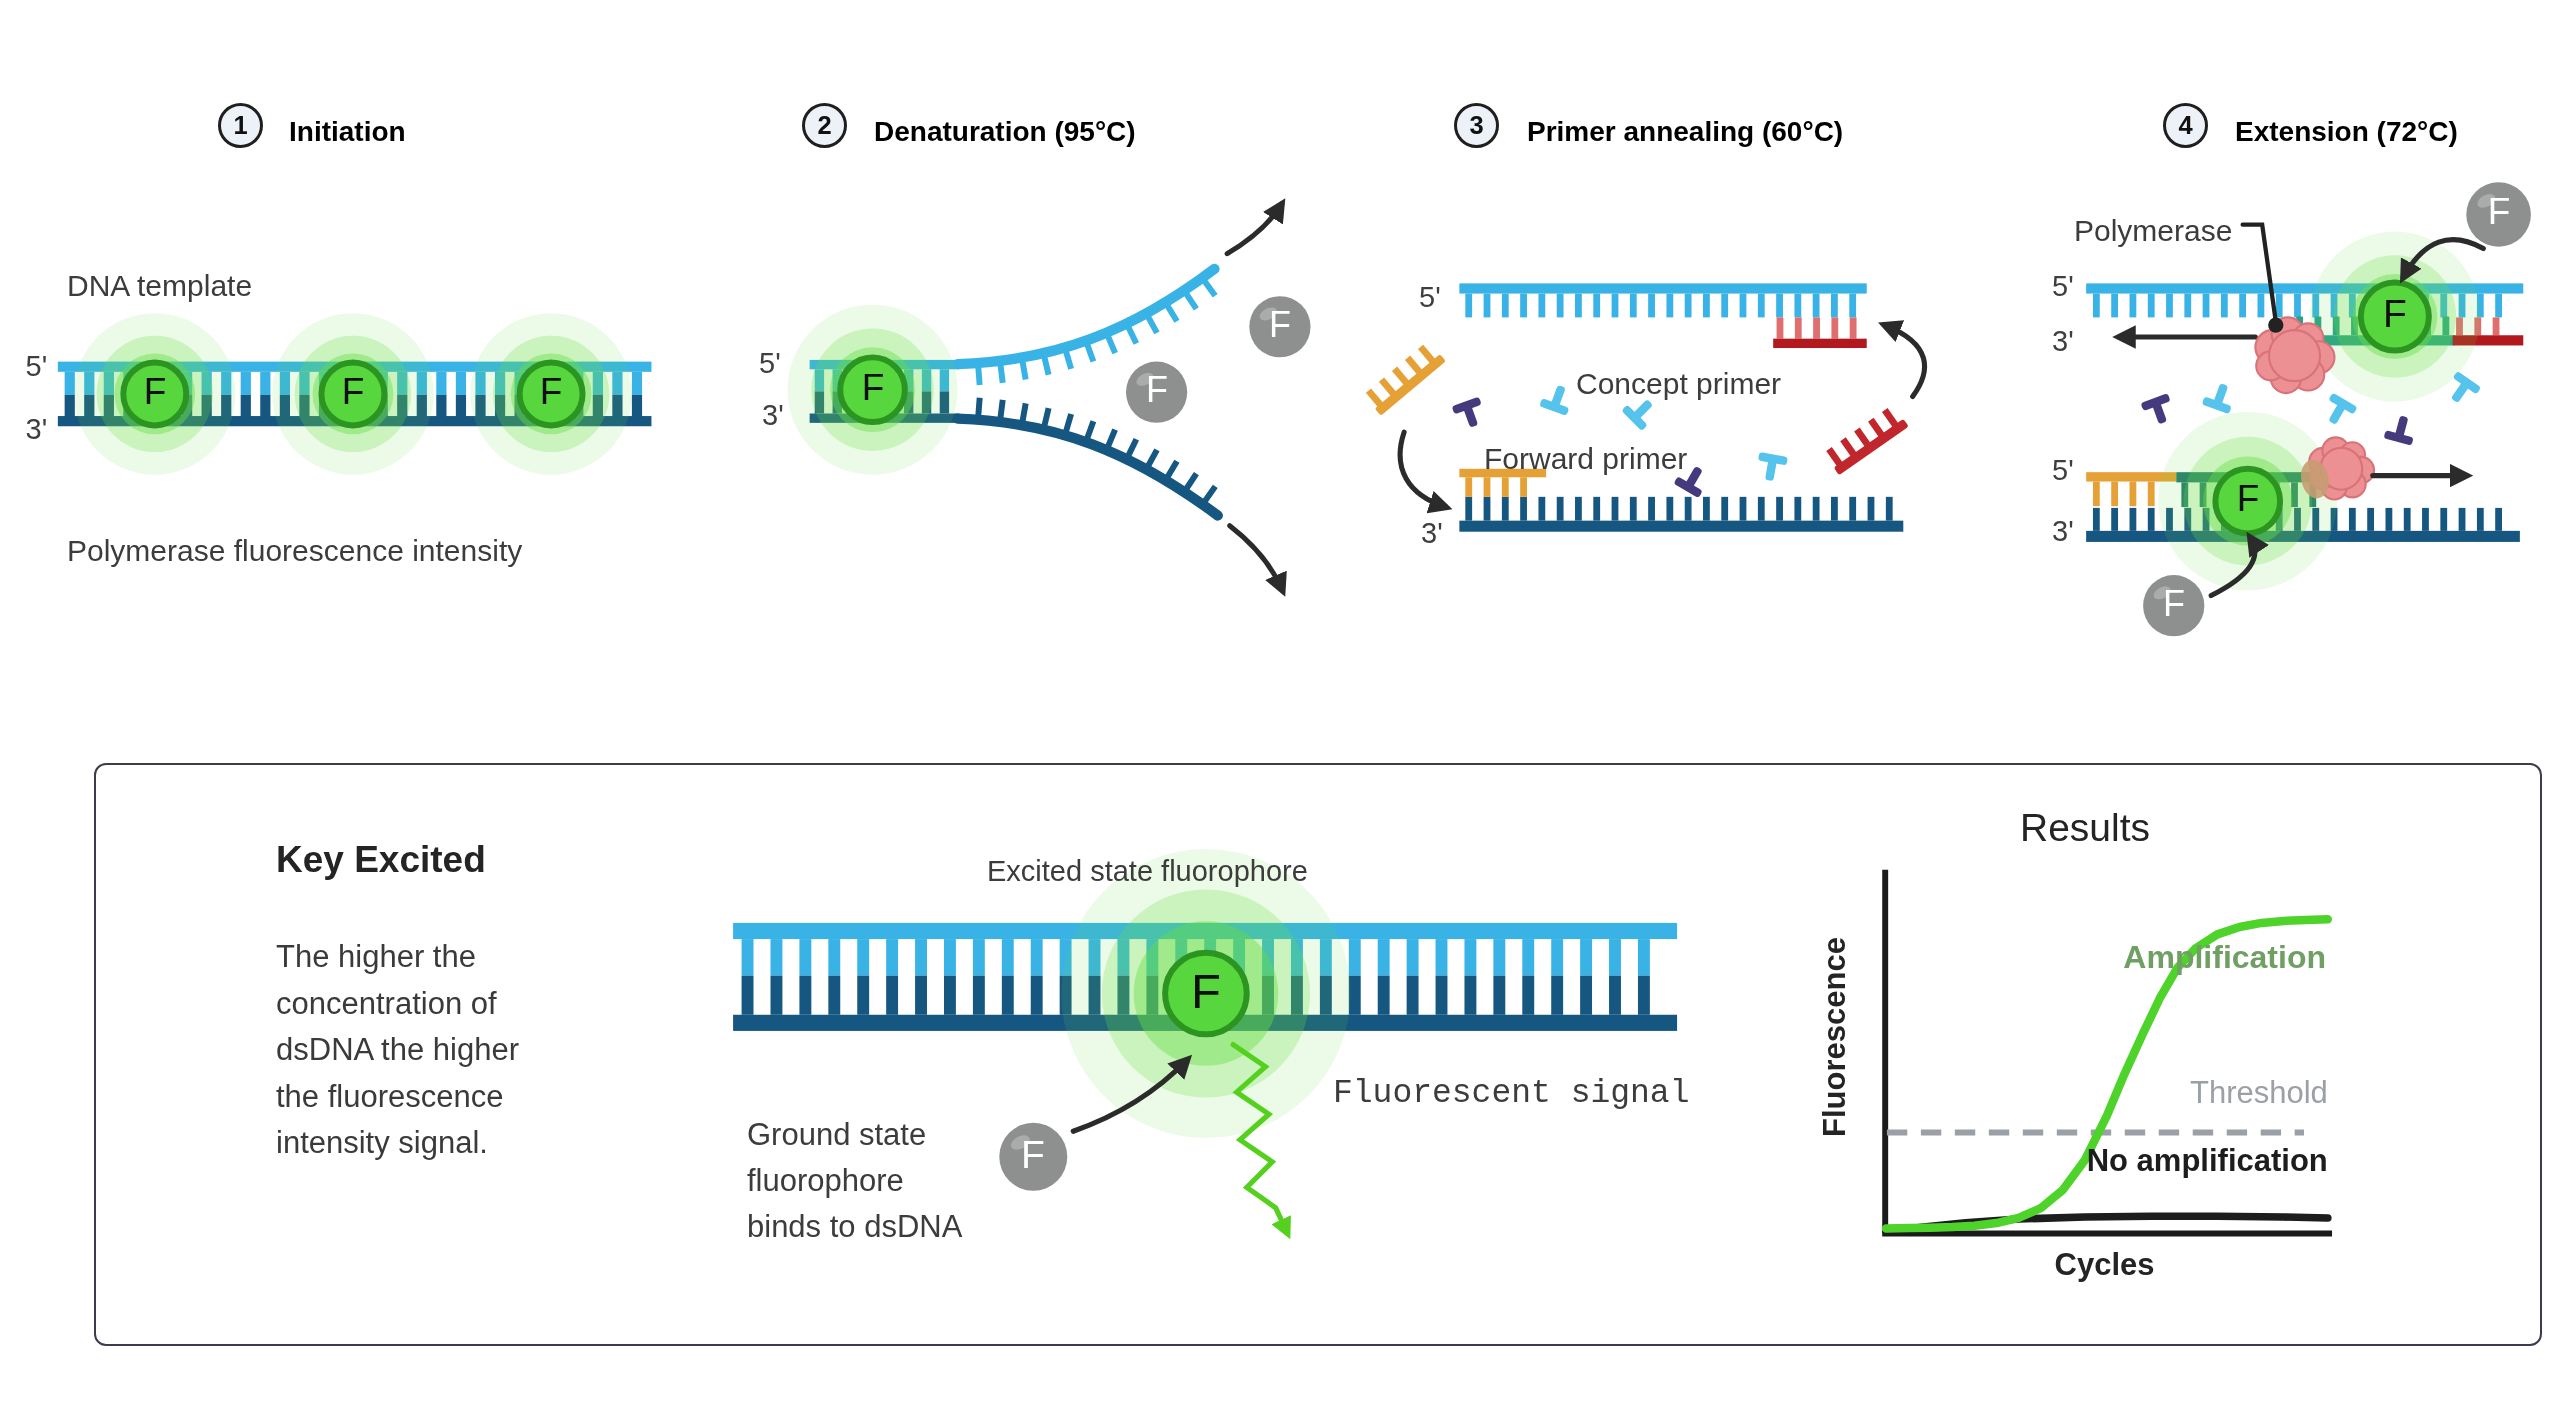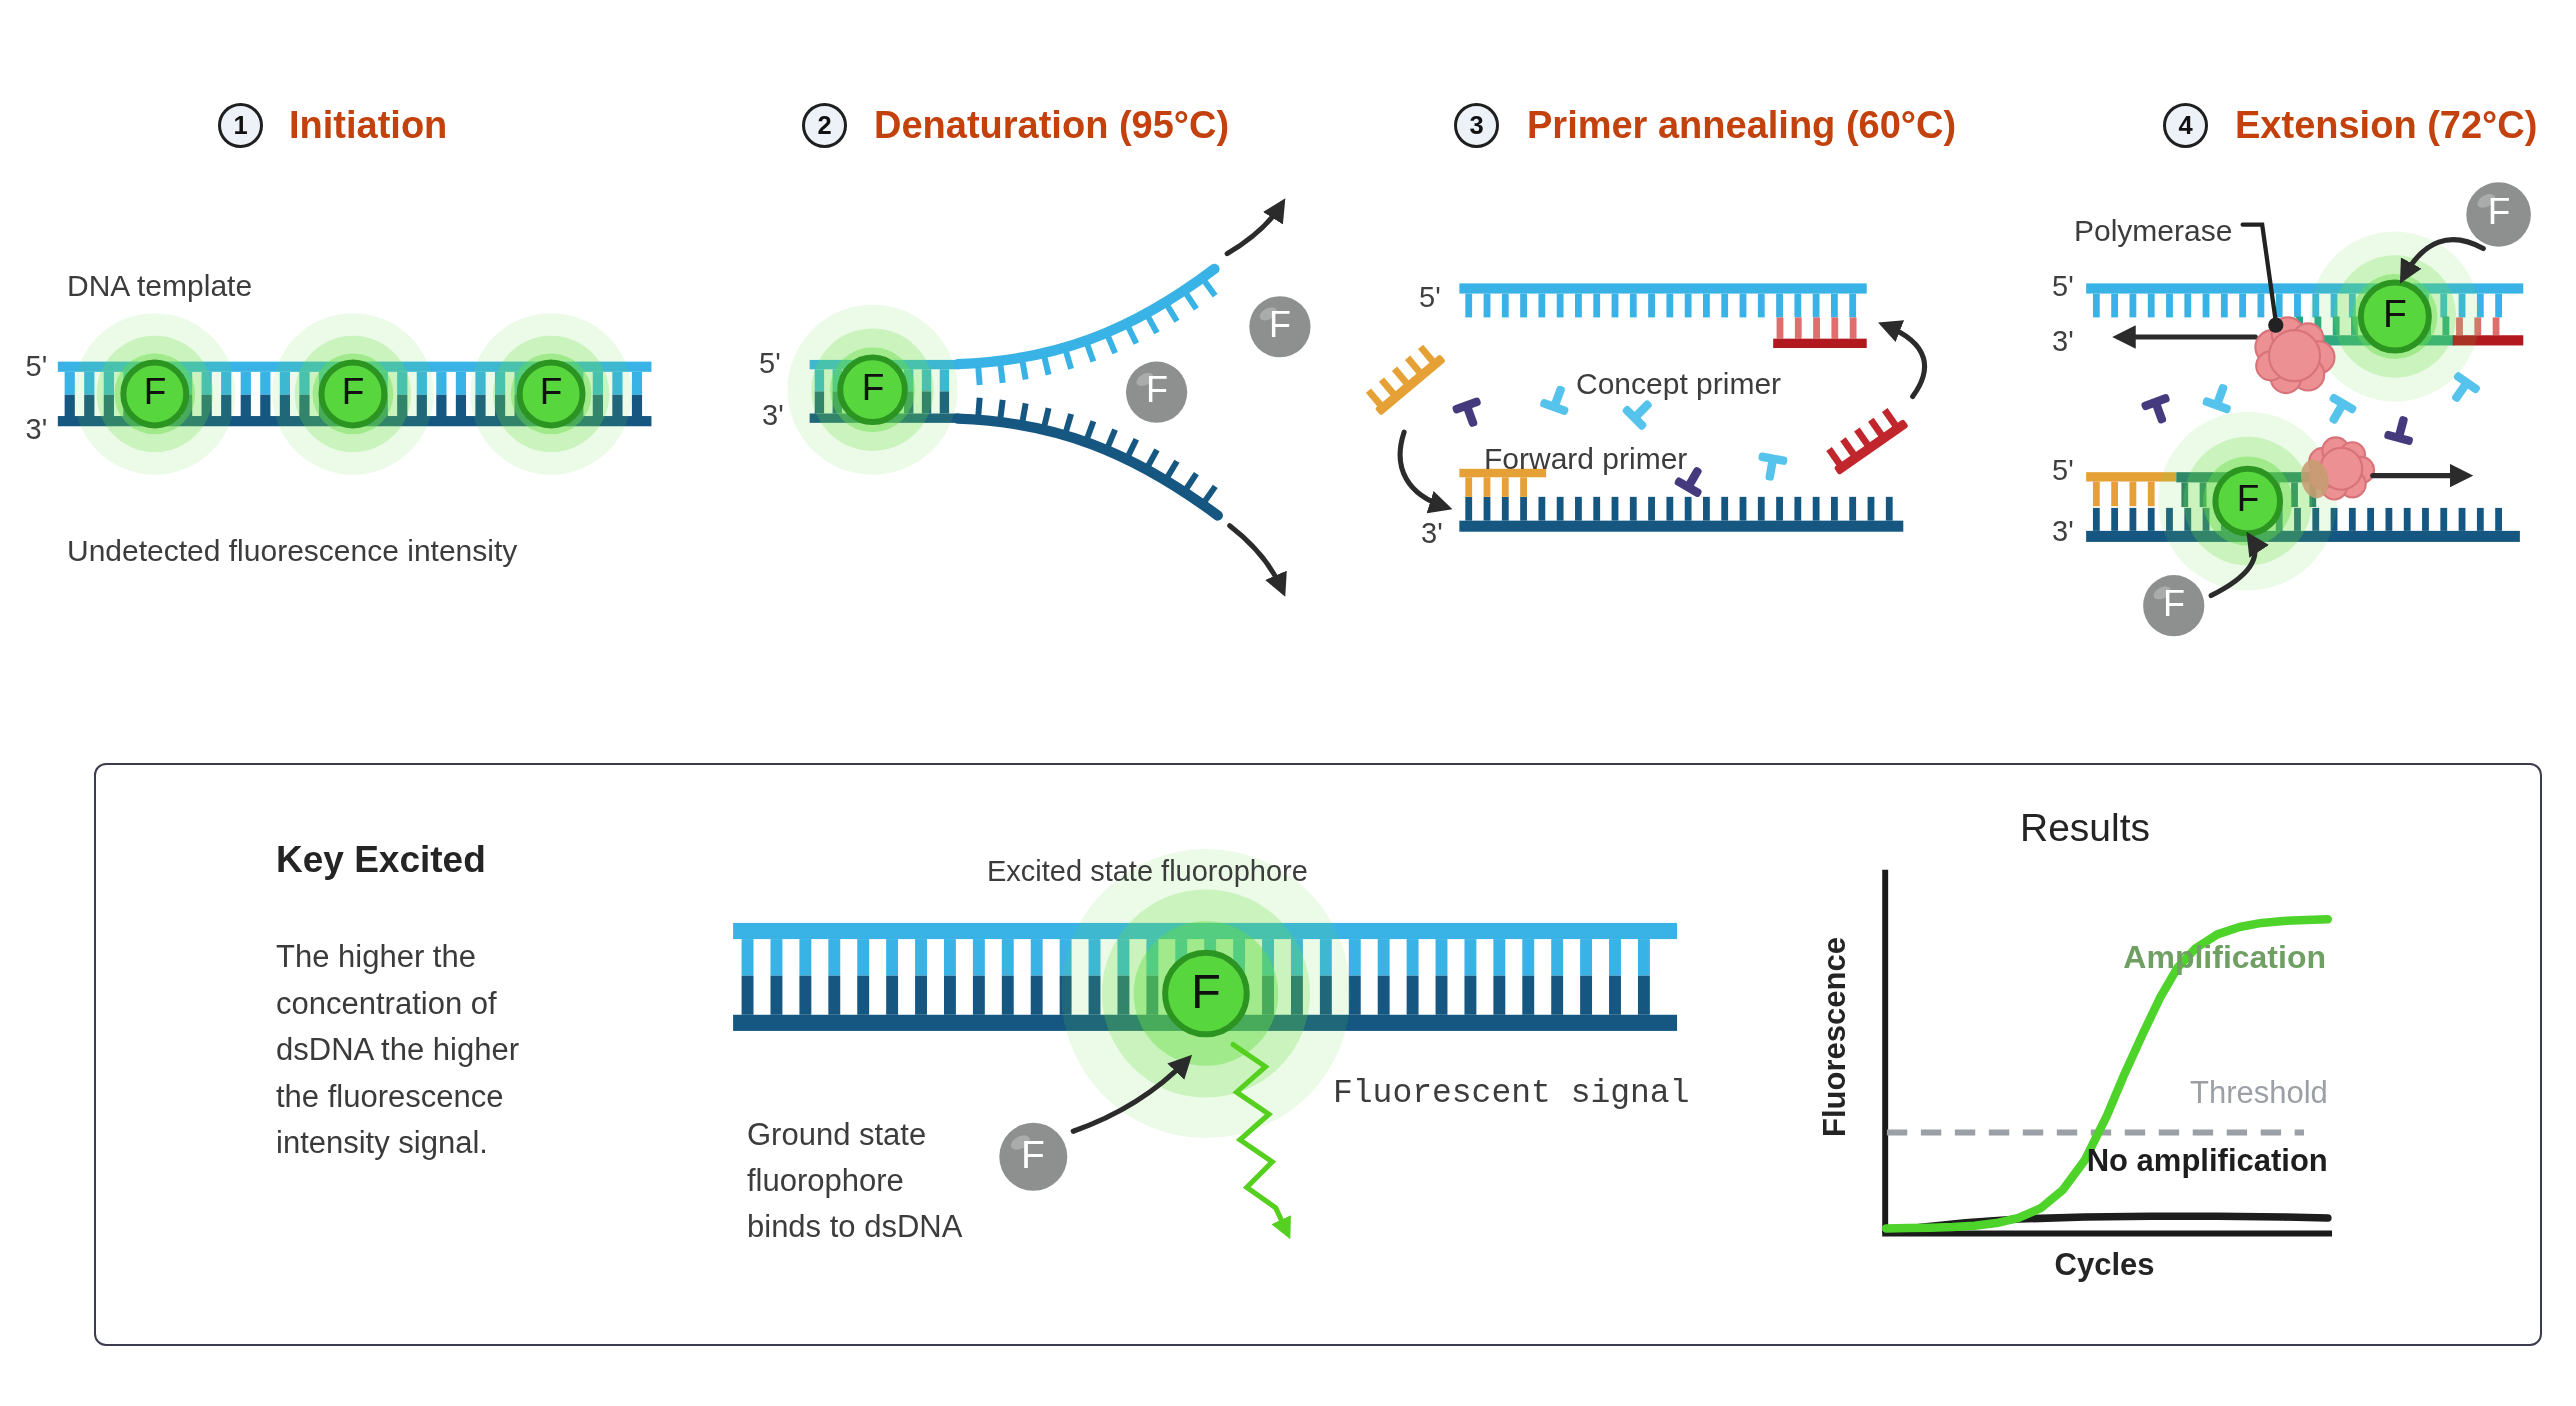--- a/index.html
+++ b/index.html
@@ -5,21 +5,21 @@
   html,body{margin:0;padding:0;background:#ffffff;}
   .page{position:relative;width:2576px;height:1407px;background:#fff;overflow:hidden;
         font-family:"Liberation Sans",sans-serif;}
   svg.layer{position:absolute;left:0;top:0;}
   .lbl{position:absolute;color:#3c3c3c;font-size:30px;line-height:1.45;white-space:nowrap;}
   .prewrap{white-space:pre-line;}
   .prime{position:absolute;color:#3f3f3f;font-size:29px;}
   .step-circle{position:absolute;width:39px;height:39px;border-radius:50%;
      border:3px solid #1f1f1f;background:#edf2f9;display:flex;align-items:center;
      justify-content:center;font-size:25.5px;font-weight:bold;color:#111;}
-  .step-title{position:absolute;font-size:38px;font-weight:bold;color:#c2410c;white-space:nowrap;}
+  .step-title{position:absolute;font-size:28px;font-weight:bold;color:#000000;white-space:nowrap;margin-top:12px;}
   .fletter{position:absolute;transform:translate(-50%,-54%);font-weight:500;color:#101010;}
   .fwhite{color:#ffffff;font-weight:400;}
   .panel{position:absolute;left:94px;top:763px;width:2444px;height:579px;
      border:2.6px solid #3c3c50;border-radius:12px;background:#fff;}
   .kc-head{position:absolute;font-size:37px;font-weight:bold;color:#242424;}
   .kc-body{position:absolute;font-size:31px;line-height:1.5;color:#3a3a3a;}
   .chart-wrap{position:absolute;left:1875px;top:861px;width:463px;height:400px;}
   .chart-lbl{position:absolute;font-size:31px;white-space:nowrap;}
   .amp-lbl{font-weight:bold;color:#6f9f63;font-size:32px;}
   .thr-lbl{color:#9aa0a5;}
@@ -491,21 +491,21 @@
       <span>3</span>
     </div>
   <div class="step-title" style="left:1527px;top:104px;">Primer annealing (60°C)</div>
 
   <div class="step-circle" style="left:2163px;top:103px;">
       <span>4</span>
     </div>
   <div class="step-title" style="left:2235px;top:104px;">Extension (72°C)</div>
 
   <div class="lbl" style="left:67px;top:264px;">DNA template</div>
-  <div class="lbl" style="left:67px;top:529px;">Undetected fluorescence intensity</div>
+  <div class="lbl" style="left:67px;top:529px;">Polymerase fluorescence intensity</div>
   <div class="prime" style="left:25.5px;top:350px;">5'</div>
   <div class="prime" style="left:25.5px;top:413px;">3'</div>
 
   <div class="prime" style="left:759px;top:347px;">5'</div>
   <div class="prime" style="left:762px;top:399px;">3'</div>
 
   <div class="prime" style="left:1419px;top:281px;">5'</div>
   <div class="prime" style="left:1421px;top:517px;">3'</div>
   <div class="lbl" style="left:1576px;top:362px;">Concept primer</div>
   <div class="lbl" style="left:1484px;top:437px;">Forward primer</div>

